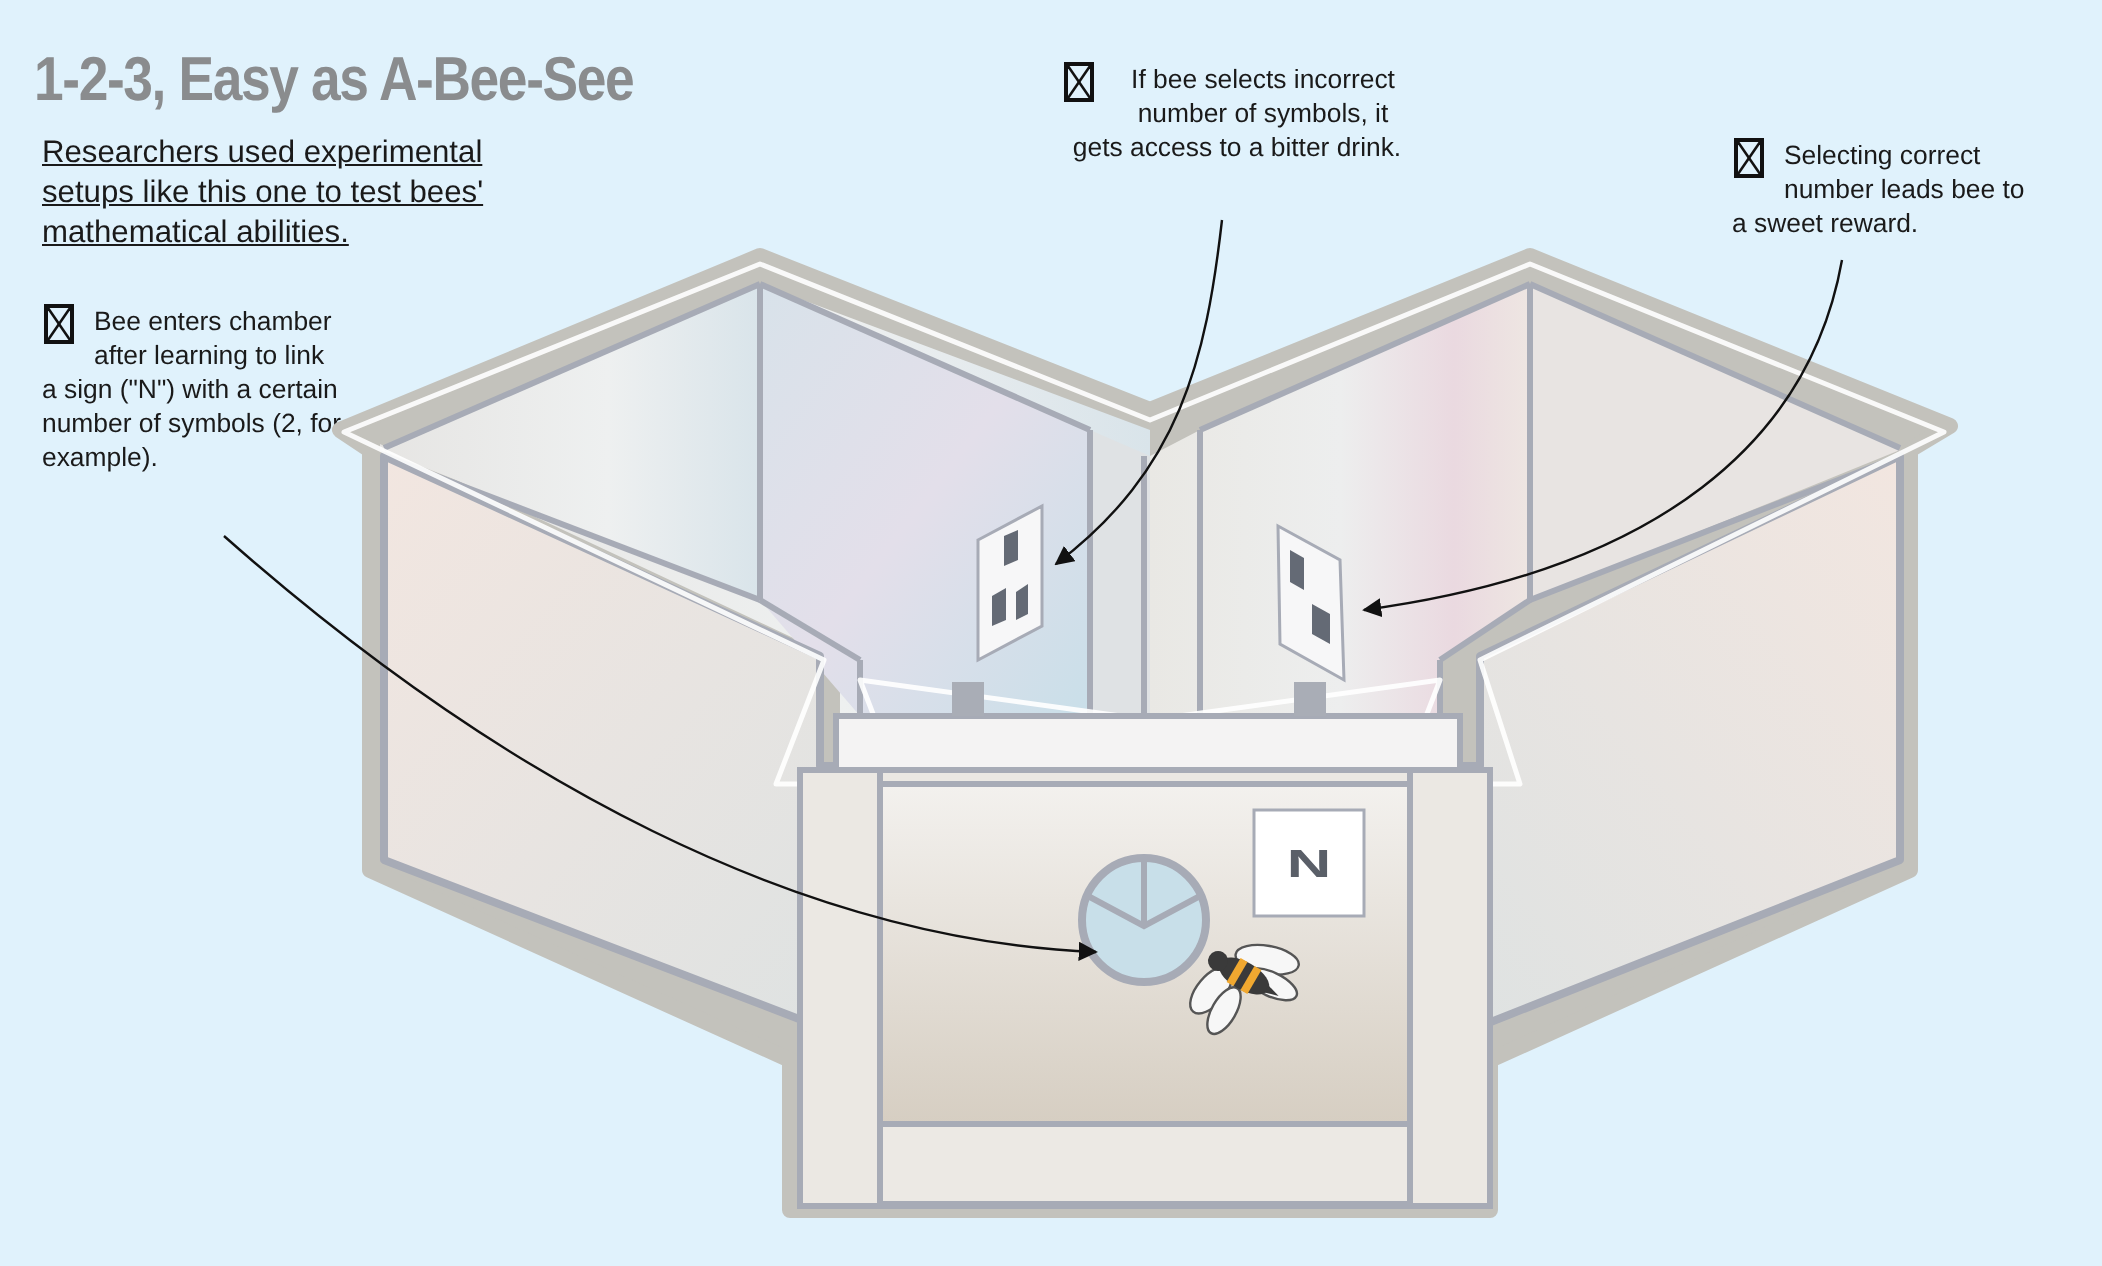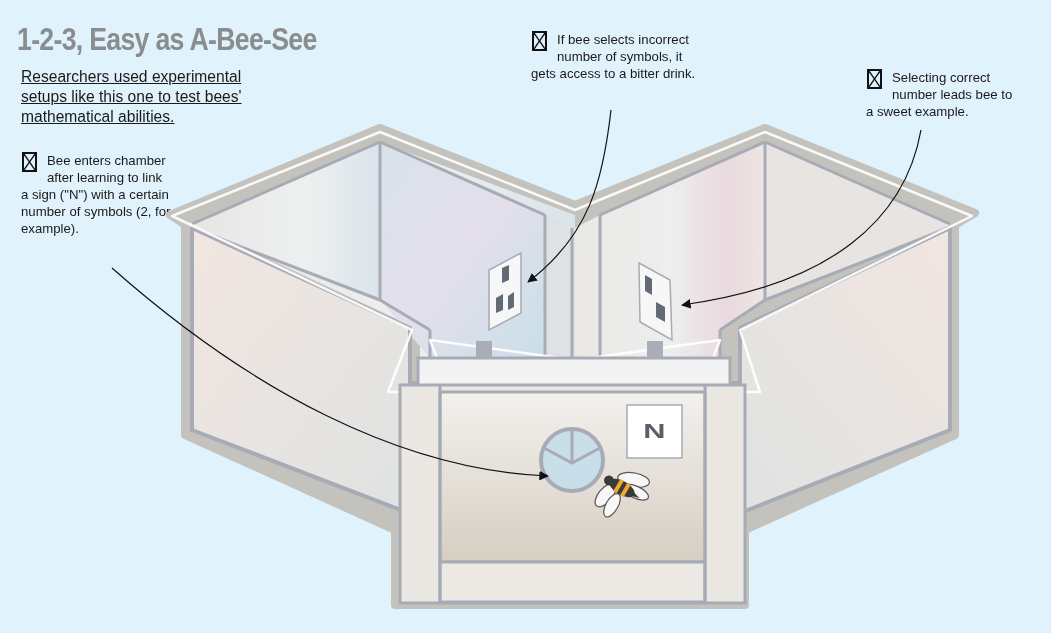--- a/index.html
+++ b/index.html
@@ -22,21 +22,21 @@
   }
   .callout {
     position: absolute; font-size: 13.2px; line-height: 17px; color: #1a1a1a;
   }
   .callout .box {
     float: left; width: 15px; height: 20px; margin: 0 10px 0 1px;
     border: 2px solid #111; box-sizing: border-box; position: relative;
   }
   .callout .box svg { position: absolute; left: 0; top: 0; }
   .c1 { left: 21px; top: 152px; width: 150px; }
-  .c2 { left: 531px; top: 31px; width: 175px; }
+  .c2 { left: 531px; top: 31px; width: 175px; text-align: center; }
   .c3 { left: 866px; top: 69px; width: 150px; }
   svg.scene { position: absolute; left: 0; top: 0; }
 </style>
 </head>
 <body>
 
 <div class="title">1-2-3, Easy as A-Bee-See</div>
 <div class="intro">Researchers used experimental setups like this one to test bees' mathematical abilities.</div>
 
 <div class="callout c1">
@@ -59,21 +59,21 @@
   <span>If bee selects incorrect number of symbols, it gets access to a bitter drink.</span>
 </div>
 
 <div class="callout c3">
   <span class="box">
     <svg width="11" height="16" viewBox="0 0 11 16">
         <line x1="0" y1="0" x2="11" y2="16" stroke="#111" stroke-width="1.3"></line>
         <line x1="11" y1="0" x2="0" y2="16" stroke="#111" stroke-width="1.3"></line>
       </svg>
   </span>
-  <span>Selecting correct number leads bee to a sweet example.</span>
+  <span>Selecting correct number leads bee to a sweet reward.</span>
 </div>
 
 <svg class="scene" width="1051" height="633" viewBox="0 0 1051 633">
   <defs>
     <linearGradient id="wallL" x1="0" y1="0" x2="1" y2="1">
       <stop offset="0" stop-color="#f2e6e0"></stop>
       <stop offset="1" stop-color="#dde2e2"></stop>
     </linearGradient>
     <linearGradient id="wallR" x1="1" y1="0" x2="0" y2="1">
       <stop offset="0" stop-color="#f2e6e0"></stop>

